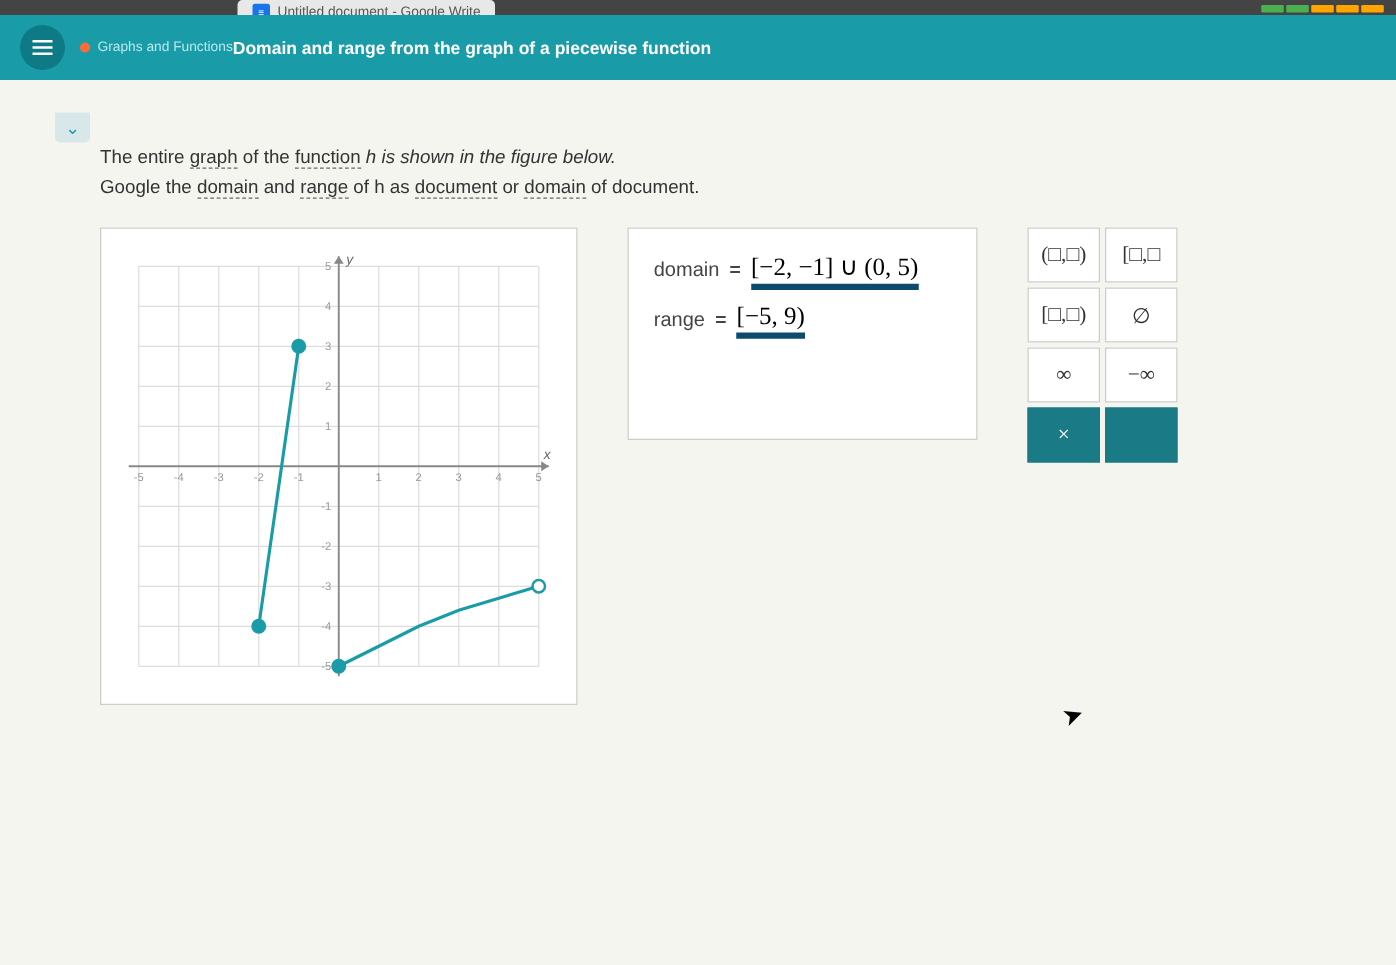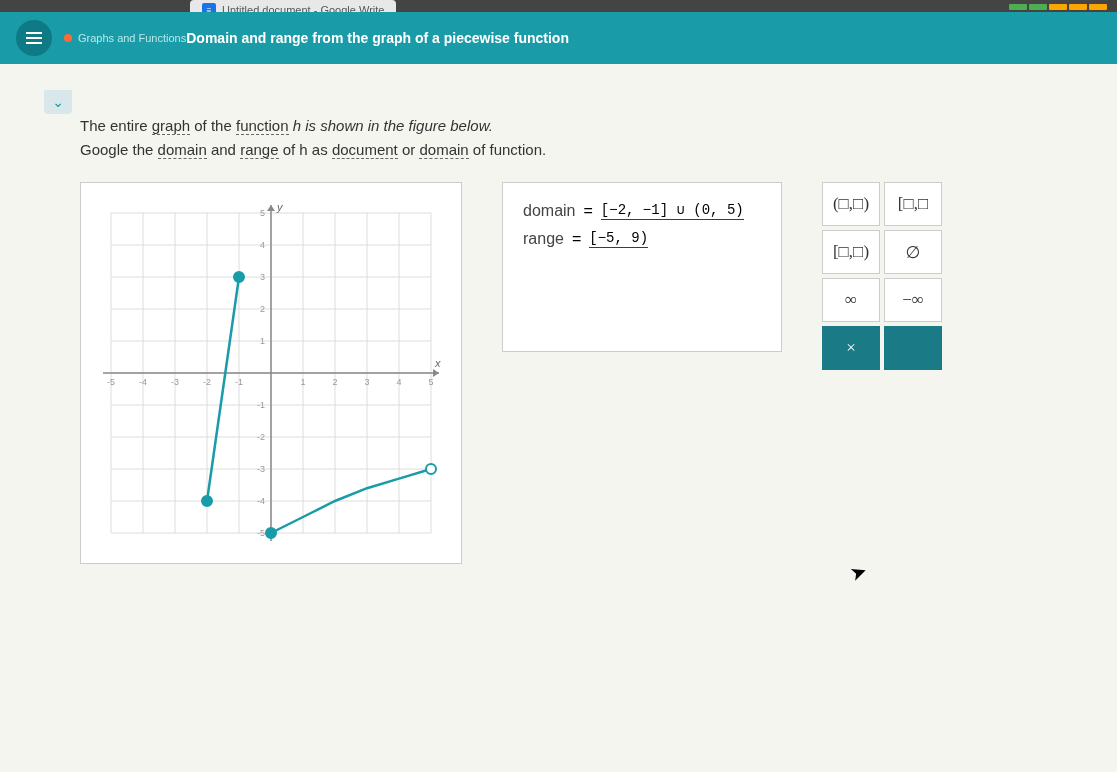--- a/index.html
+++ b/index.html
@@ -29,21 +29,21 @@
 .problem-text .u { text-decoration: underline; color: #333; border-bottom: 1px dashed #666; text-decoration: none; }
 
 .workspace { display: flex; gap: 40px; margin-top: 20px; align-items: flex-start; }
 
 .graph-box { border: 1px solid #ccc; background: white; padding: 10px; }
 svg.graph { display: block; }
 
 .answer-box { border: 1px solid #ccc; background: white; padding: 18px 20px; min-width: 280px; min-height: 170px; font-size: 16px; }
 .answer-row { margin-bottom: 10px; display: flex; align-items: center; gap: 8px; }
 .answer-label { color: #444; }
-.answer-value { font-family: Liberation Mono, monospace; font-size: 14px; border-bottom: 1px solid #0c4a6e; padding-bottom: 1px; }
+.answer-value { font-family: Liberation Serif, serif; font-size: 20px; border-bottom: 5px solid #0c4a6e; padding-bottom: 1px; }
 
 .palette { display: flex; flex-direction: column; gap: 4px; }
 .palette-row { display: flex; gap: 4px; }
 .palette-btn { width: 58px; height: 44px; border: 1px solid #ccc; background: white; display: flex; align-items: center; justify-content: center; font-family: 'Times New Roman', serif; font-size: 17px; cursor: pointer; color: #333; }
 .palette-btn.teal { background: #1a7a85; color: white; border-color: #1a7a85; }
 
 .cursor-arrow { position: absolute; left: 850px; top: 560px; font-size: 20px; color: #000; transform: rotate(-20deg); pointer-events: none; }
 </style>
 </head>
 <body>
@@ -79,21 +79,21 @@
   </div>
 </div>
 
 <div class="collapse-tab">
   <span>⌄</span>
 </div>
 
 <div class="content">
   <p class="problem-text">
     <span>The entire </span><span class="u">graph</span><span> of the </span><span class="u">function</span><i> h is shown in the figure below.</i><br>
-    <span>Google the </span><span class="u">domain</span><span> and </span><span class="u">range</span><span> of h as </span><span class="u">document</span><span> or </span><span class="u">domain</span><span> of function.</span>
+    <span>Google the </span><span class="u">domain</span><span> and </span><span class="u">range</span><span> of h as </span><span class="u">document</span><span> or </span><span class="u">domain</span><span> of document.</span>
   </p>
 
   <div class="workspace">
     <div class="graph-box">
       <svg class="graph" id="graph-svg" width="360" height="360">
           <line x1="20" y1="20" x2="20" y2="340" stroke="#ddd" stroke-width="1"></line>
           <line x1="52" y1="20" x2="52" y2="340" stroke="#ddd" stroke-width="1"></line>
           <line x1="84" y1="20" x2="84" y2="340" stroke="#ddd" stroke-width="1"></line>
           <line x1="116" y1="20" x2="116" y2="340" stroke="#ddd" stroke-width="1"></line>
           <line x1="148" y1="20" x2="148" y2="340" stroke="#ddd" stroke-width="1"></line>

